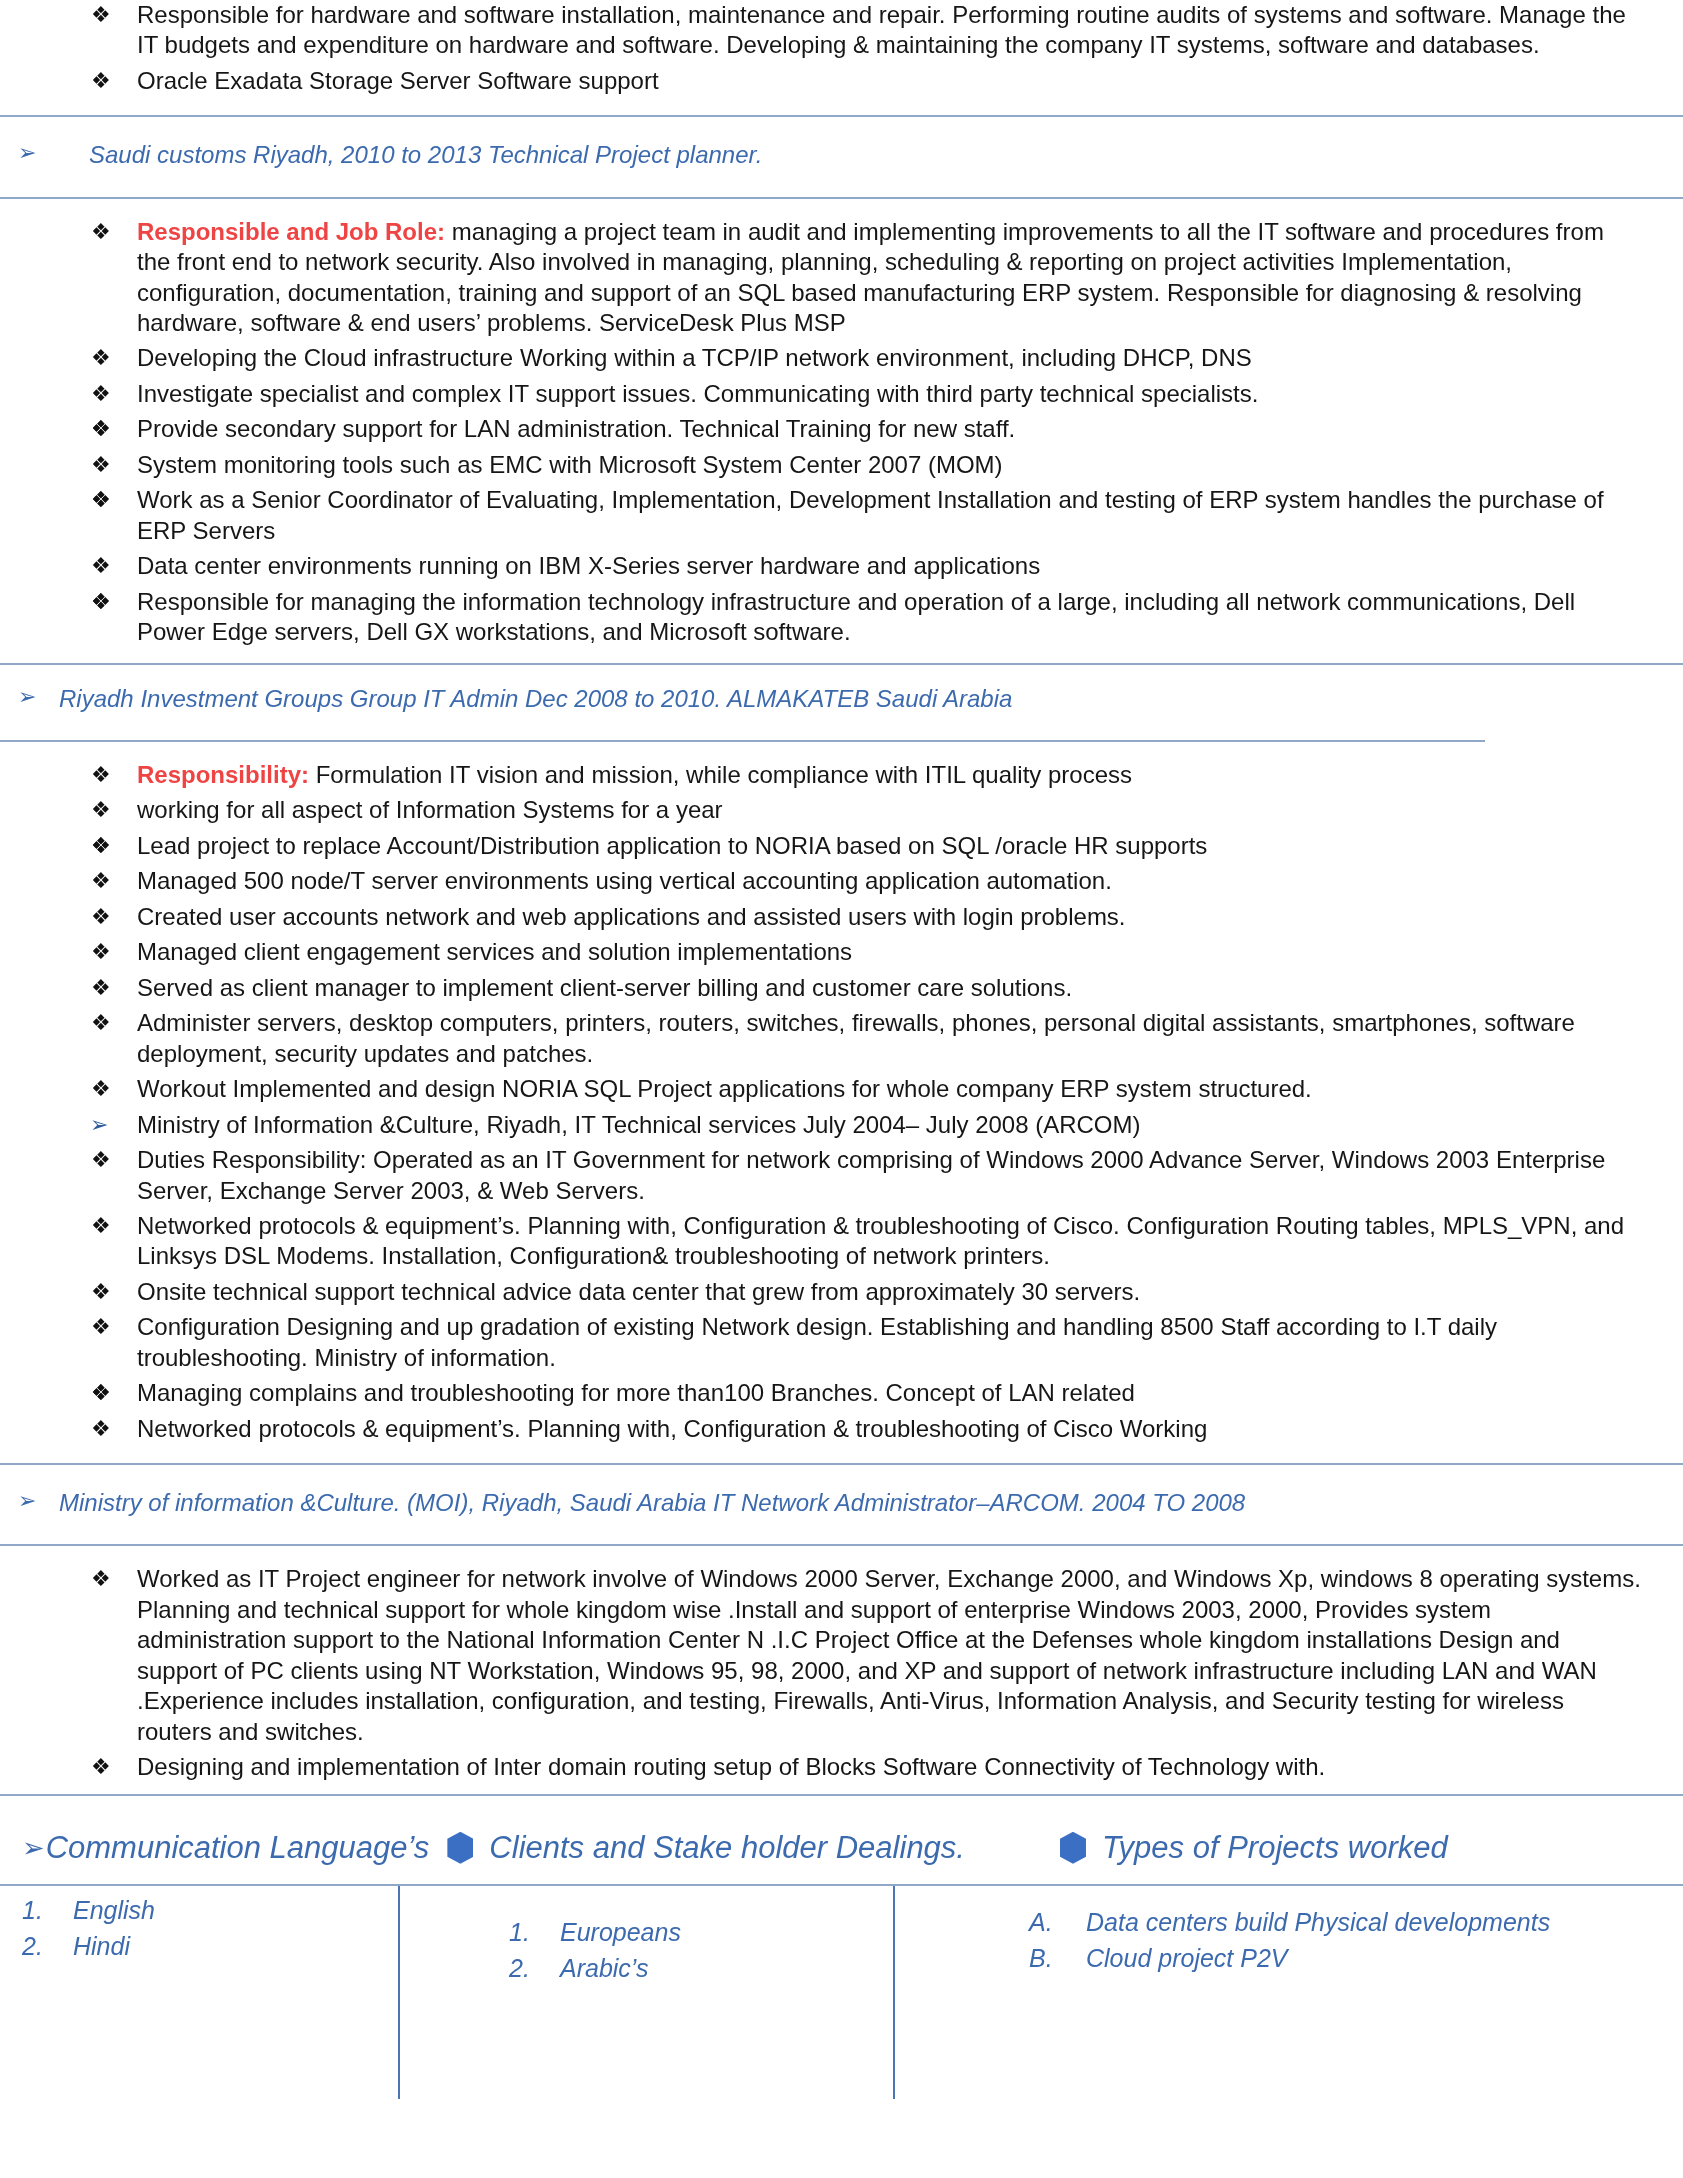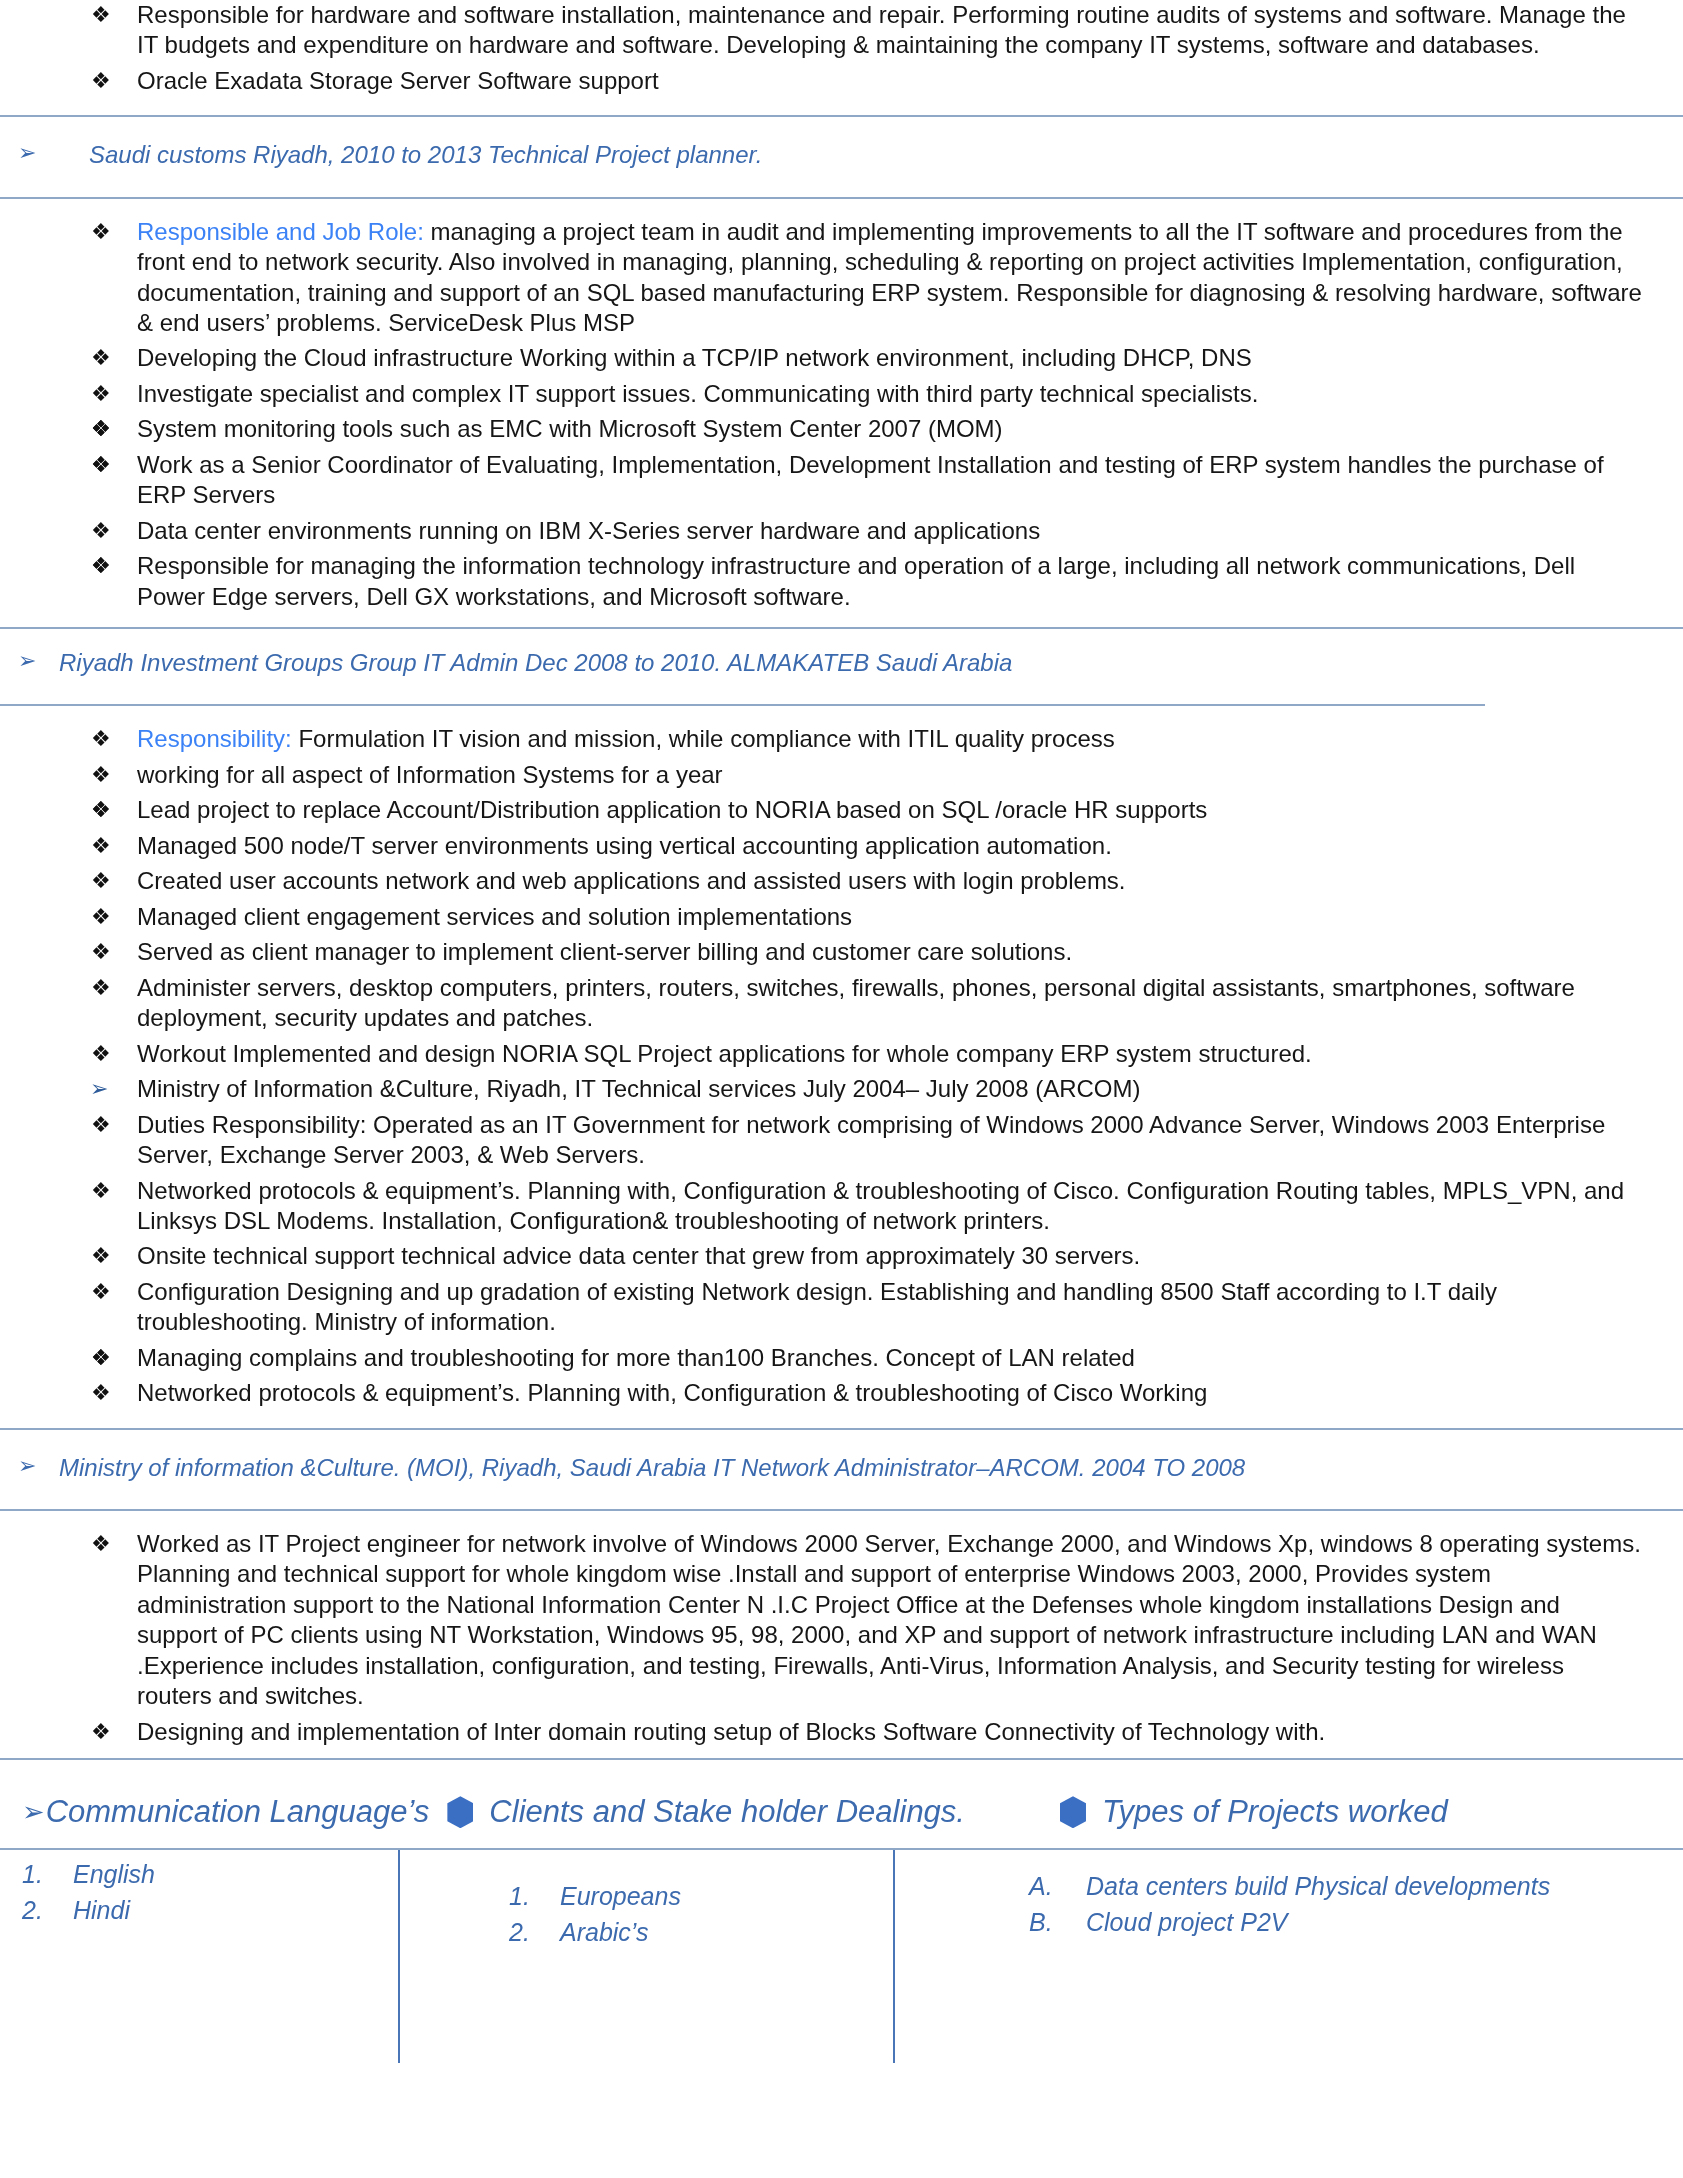--- a/index.html
+++ b/index.html
@@ -53,22 +53,22 @@
     color: #111111;
     text-align: left;
   }
   li.bullet.arrow .marker {
     left: 50px;
     color: #2E5C9A;
     font-size: 22px;
   }
 
   .lead-in {
-    font-weight: normal;
-    color: #3b82f6;
+    font-weight: bold;
+    color: #ef4444;
   }
 
   
   .section-head {
     position: relative;
     padding: 0 40px 0 89px;
     margin: 0;
     font-size: 24px;
     font-style: italic;
     color: #3C6AAE;
@@ -209,21 +209,21 @@
 
   <div class="block">
     <ul class="bullets">
       <li class="bullet">
         <span class="marker">❖</span>
         <span class="lead-in">Responsible and Job Role:</span><span> managing a project team in audit and implementing improvements to all the IT software and procedures from the front end to network security. Also involved in managing, planning, scheduling &amp; reporting on project activities Implementation, configuration, documentation, training and support of an SQL based manufacturing ERP system. Responsible for diagnosing &amp; resolving hardware, software &amp; end users’ problems. ServiceDesk Plus MSP</span>
       </li>
       <li class="bullet"><span class="marker">❖</span><span>Developing the Cloud infrastructure Working within a TCP/IP network environment, including DHCP, DNS</span></li>
       <li class="bullet"><span class="marker">❖</span><span>Investigate specialist and complex IT support issues. Communicating with third party technical specialists.</span></li>
       <li class="bullet"><span class="marker">❖</span></li>
-      <li class="bullet"><span class="marker">❖</span></li>
+      <li class="bullet"><span class="marker">❖</span><span>Provide secondary support for LAN administration. Technical Training for new staff.</span></li>
       <li class="bullet"><span class="marker">❖</span><span>System monitoring tools such as EMC with Microsoft System Center 2007 (MOM)</span></li>
       <li class="bullet"><span class="marker">❖</span></li>
       <li class="bullet"><span class="marker">❖</span><span>Work as a Senior Coordinator of Evaluating, Implementation, Development Installation and testing of ERP system handles the purchase of ERP Servers</span></li>
       <li class="bullet"><span class="marker">❖</span><span>Data center environments running on IBM X-Series server hardware and applications</span></li>
       <li class="bullet"><span class="marker">❖</span></li>
       <li class="bullet"><span class="marker">❖</span><span>Responsible for managing the information technology infrastructure and operation of a large, including all network communications, Dell Power Edge servers, Dell GX workstations, and Microsoft software.</span></li>
     </ul>
   </div>
 
   <div class="sp-10"></div>

